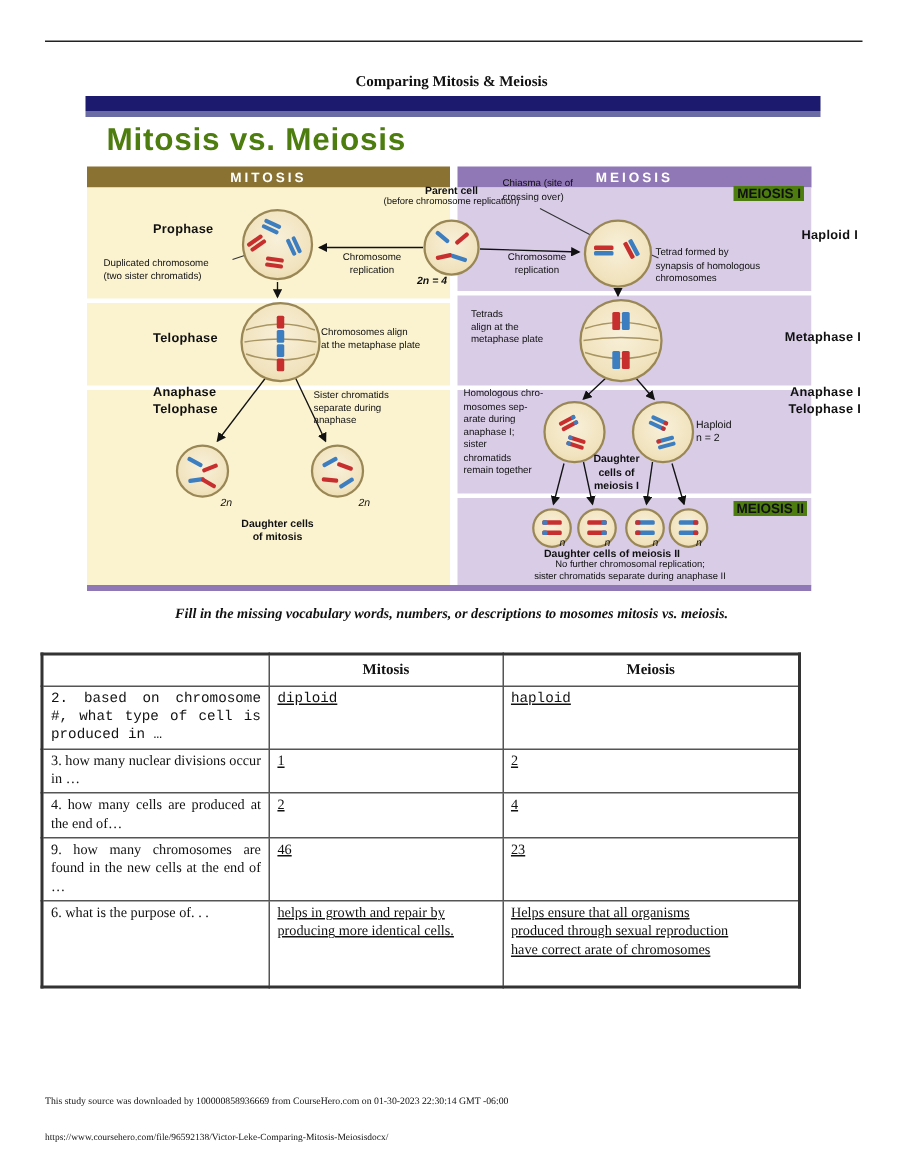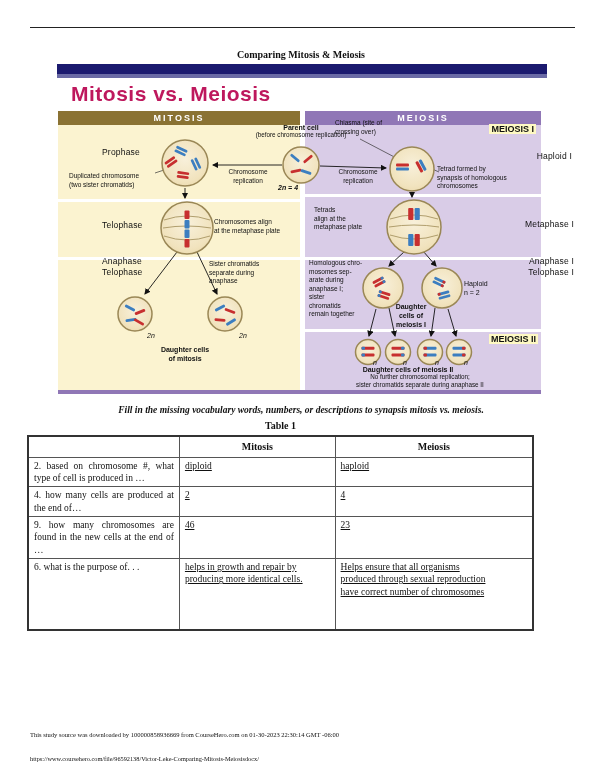--- a/index.html
+++ b/index.html
@@ -9,41 +9,41 @@
   .doc-title{position:absolute;left:0;top:49px;width:602px;text-align:center;
              font-weight:bold;font-size:10px;}
   .navy{position:absolute;left:57px;top:64px;width:490px;height:14px;}
   .navy .dark{height:10px;background:#1B1A6F;}
   .navy .light{height:4px;background:#6A6AA5;}
 
   
   .diagram{position:absolute;left:58px;top:81px;width:483px;height:315px;
            font-family:"Liberation Sans",sans-serif;}
   .dg-title{position:absolute;left:13px;top:1px;font-size:21px;font-weight:bold;
-            color:#be185d;letter-spacing:.5px;}
+            color:#4d7c0f;letter-spacing:.5px;}
   .colbar{position:absolute;top:30px;height:14px;line-height:14px;text-align:center;
           color:#fff;font-weight:bold;font-size:9px;letter-spacing:2px;}
   .bar-mit{left:0;width:242px;background:#8A7233;}
   .bar-mei{left:247px;width:236px;background:#9077B6;}
   .dsvg{position:absolute;left:0;top:0;width:483px;height:315px;}
   .cell{fill:url(#cg);stroke:#9A8756;stroke-width:1.5;}
   .cb{fill:#3C7EC0;}
   .cr{fill:#C72F2F;}
   .sp{fill:none;stroke:#A89562;stroke-width:.9;}
   .ar{stroke:#111;stroke-width:.9;}
   .pt{stroke:#333;stroke-width:.7;}
 
   .lbl{position:absolute;font-size:6.5px;line-height:1.32;color:#101010;white-space:pre-line;}
   .b{font-weight:bold;}
   .c{text-align:center;}
   .r{text-align:right;}
   .i{font-style:italic;}
-  .stage{font-size:8.5px;font-weight:normal;letter-spacing:.2px;padding-left:36px;}
+  .stage{font-size:8.5px;font-weight:bold;letter-spacing:.2px;padding-left:36px;}
   .chip{font-size:9px;font-weight:bold;}
-  .chip span{background:#fef9c3;padding:0 2px;}
+  .chip span{background:#4d7c0f;padding:0 2px;}
 
   
   .instruction{position:absolute;left:0;top:405px;width:602px;text-align:center;
                font-weight:bold;font-style:italic;font-size:9.5px;}
   .tcaption{position:absolute;left:27px;top:420px;width:507px;text-align:center;
             font-weight:bold;font-size:10px;}
   table.ws{position:absolute;left:27px;top:435px;width:507px;border-collapse:collapse;
            font-size:9.5px;line-height:1.3;}
   table.ws{border:2px solid #333;}
   table.ws td,table.ws th{border:1px solid #555;vertical-align:top;padding:2px 5px;}
@@ -300,48 +300,52 @@
     <div class="lbl chip r" style="left:412px;top:253px;width:68px;"><span>MEIOSIS II</span></div>
     <div class="lbl i" style="left:315px;top:277px;font-size:7px;">n</div>
     <div class="lbl i" style="left:345px;top:277px;font-size:7px;">n</div>
     <div class="lbl i" style="left:377px;top:277px;font-size:7px;">n</div>
     <div class="lbl i" style="left:406px;top:277px;font-size:7px;">n</div>
     <div class="lbl b c" style="left:250px;top:284px;width:200px;font-size:7px;">Daughter cells of meiosis II</div>
     <div class="lbl c" style="left:250px;top:292px;width:224px;font-size:6.3px;">No further chromosomal replication;
 sister chromatids separate during anaphase II</div>
   </div>
 
-  <div class="instruction">Fill in the missing vocabulary words, numbers, or descriptions to synapsis mitosis vs. meiosis.</div>
-  <div class="tcaption">Table 1</div>
+  <div class="instruction">Fill in the missing vocabulary words, numbers, or descriptions to mosomes mitosis vs. meiosis.</div>
 
   <table class="ws">
     <tbody>
         <tr style="height:21px;">
       <th class="q"></th>
       <th class="a1">Mitosis</th>
       <th class="a2">Meiosis</th>
     </tr>
-    <tr style="height:29px;">
+    <tr style="height:29px;font-family:Liberation Mono, monospace;">
       <td class="q">2. based on chromosome #, what type of cell is produced in …</td>
       <td class="a1"><span class="u">diploid</span></td>
       <td class="a2"><span class="u">haploid</span></td>
+    </tr>
+    <tr style="height:29px;">
+      <td class="q">3. how many nuclear divisions occur in …</td>
+      <td class="a1"><span class="u">1</span></td>
+      <td class="a2"><span class="u">2</span></td>
     </tr>
     <tr style="height:29px;margin-top:33px;">
       <td class="q">4. how many cells are produced at the end of…</td>
       <td class="a1"><span class="u">2</span></td>
       <td class="a2"><span class="u">4</span></td>
     </tr>
     <tr style="height:42px;">
       <td class="q">9. how many chromosomes are found in the new cells at the end of …</td>
       <td class="a1"><span class="u">46</span></td>
       <td class="a2"><span class="u">23</span></td>
     </tr>
-    <tr style="height:72px;">
+    <tr style="height:58px;">
       <td class="q">6. what is the purpose of. . .</td>
       <td class="a1"><span class="u">helps in growth and repair by producing more identical cells.</span></td>
-      <td class="a2"><span class="u w148">Helps ensure that all organisms produced through sexual reproduction have correct number of chromosomes</span></td>
+      <td class="a2"><span class="u w148">Helps ensure that all organisms produced through sexual reproduction have correct arate of chromosomes</span></td>
     </tr>
   </tbody>
     </table>
 
   <div class="footer-line">This study source was downloaded by 100000858936669 from CourseHero.com on 01-30-2023 22:30:14 GMT -06:00</div>
   <a class="footer-url" href="#">https://www.coursehero.com/file/96592138/Victor-Leke-Comparing-Mitosis-Meiosisdocx/</a>
 </div>
 
 </body></html>

